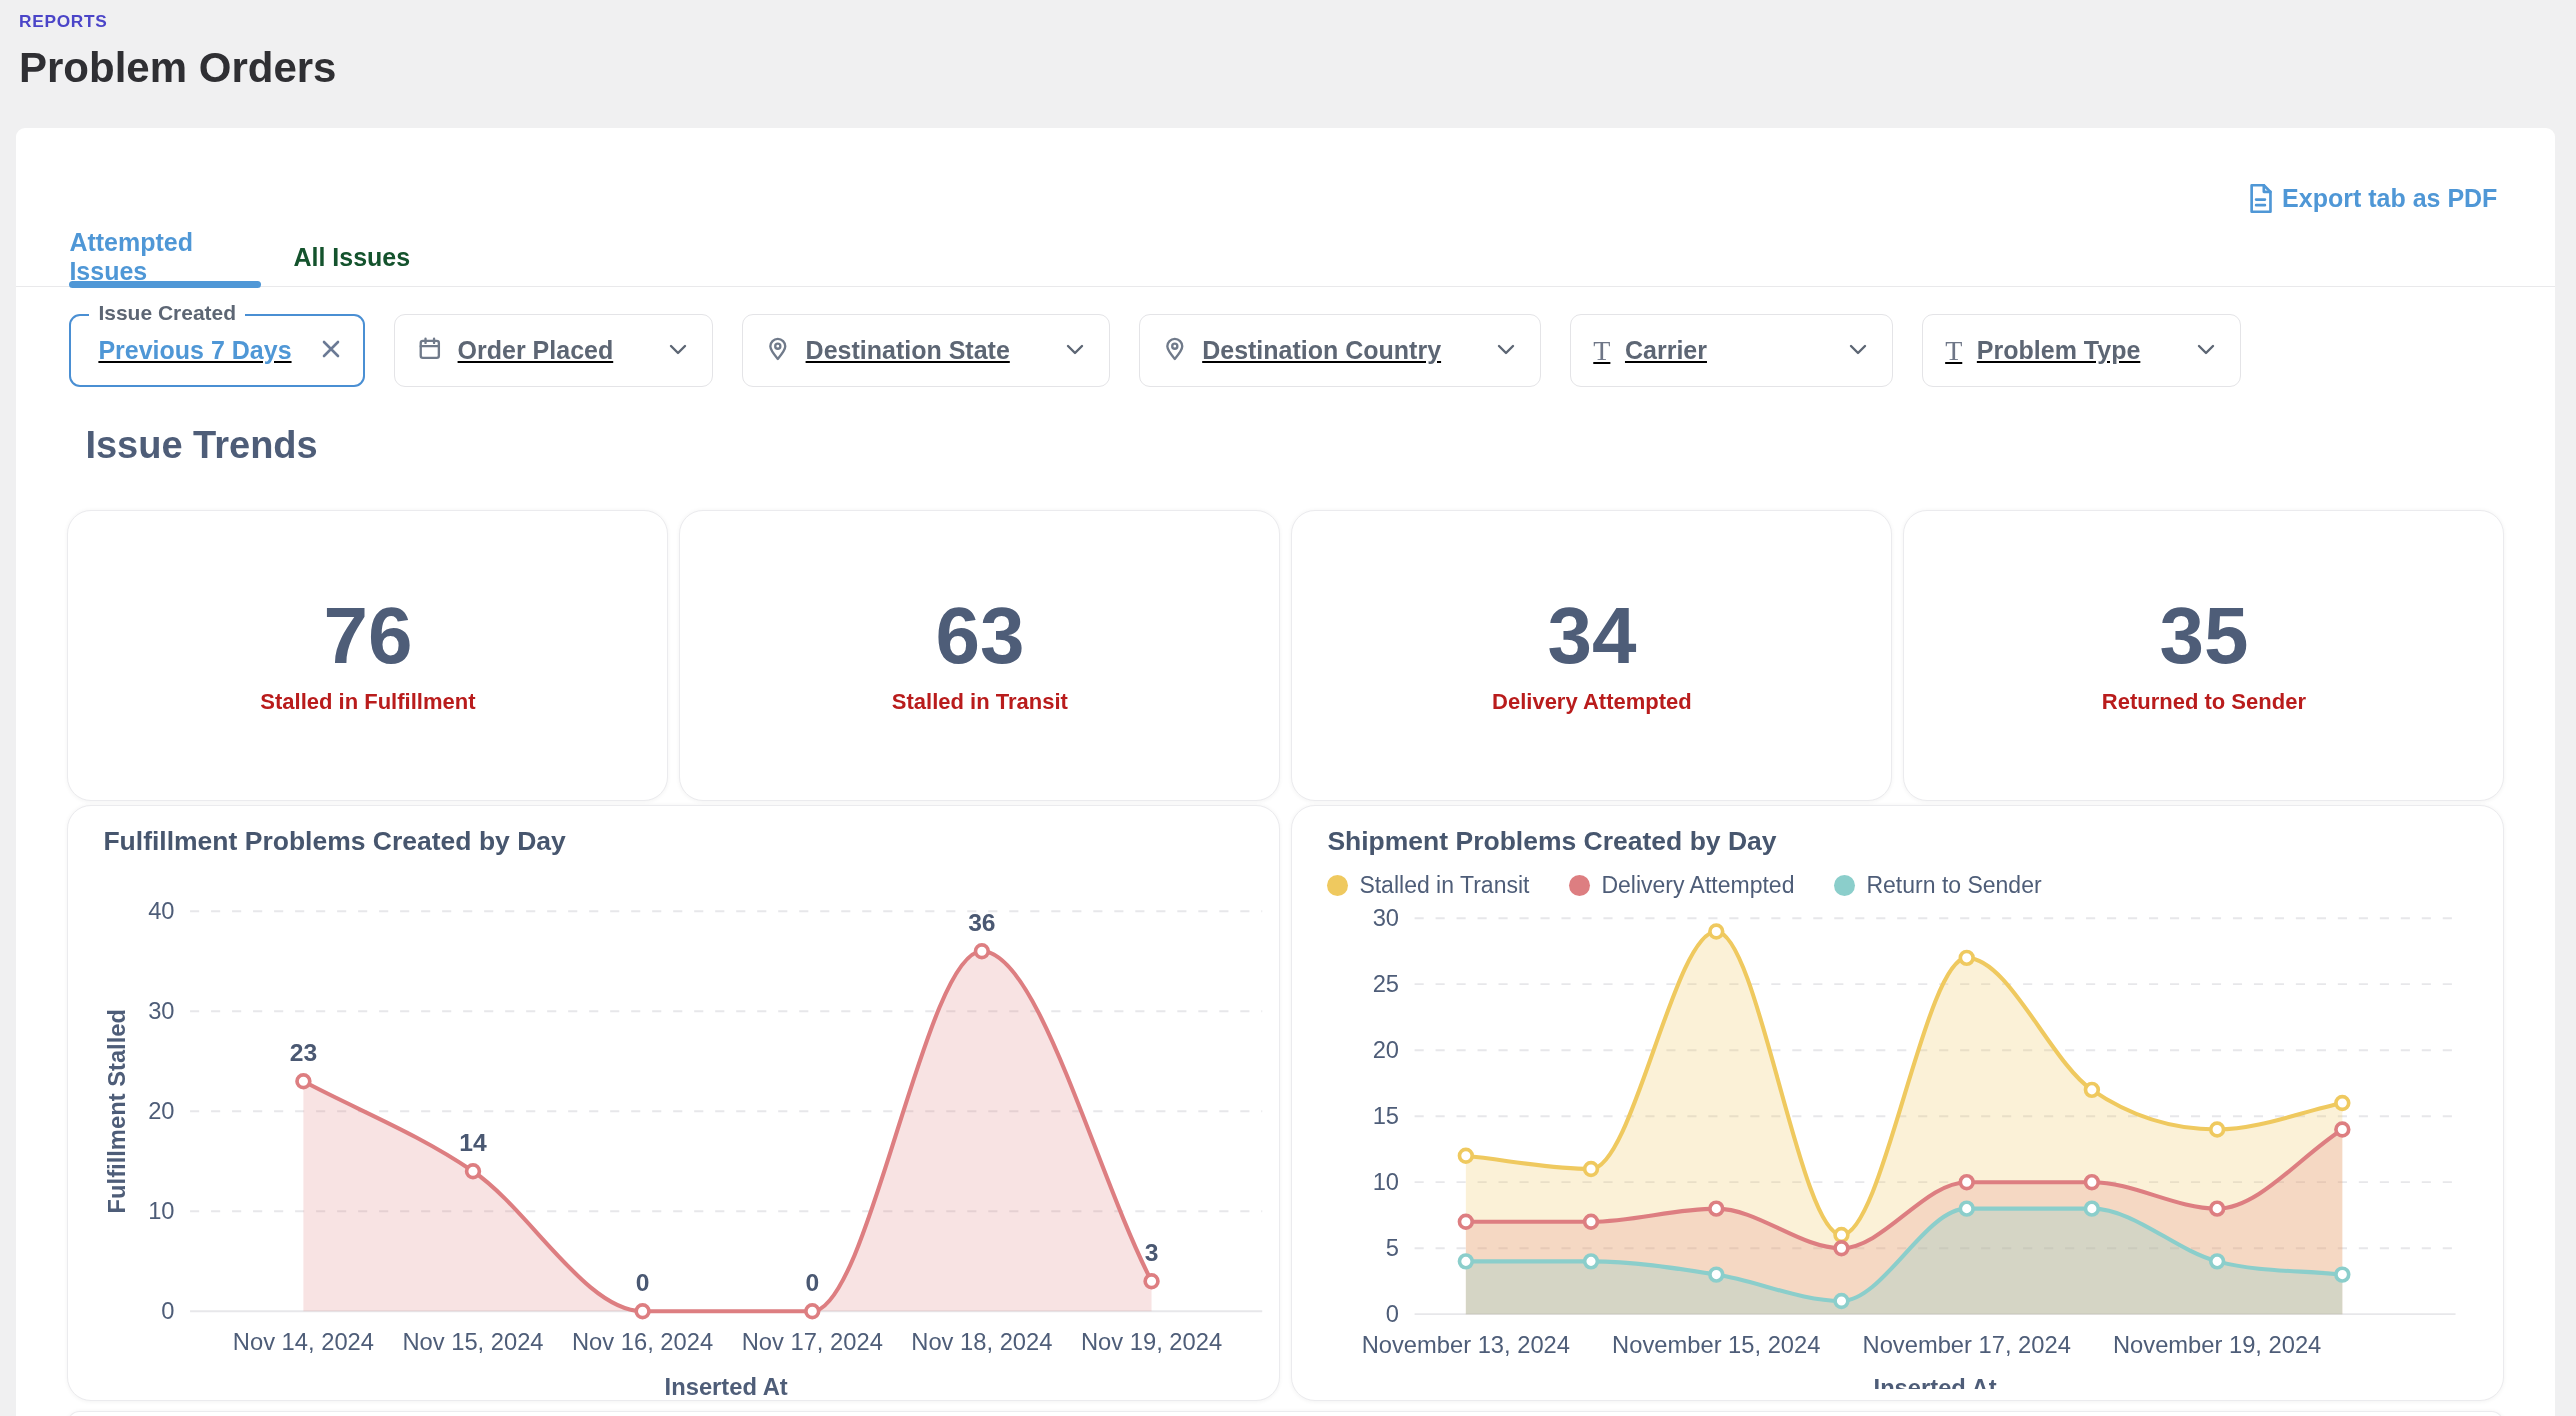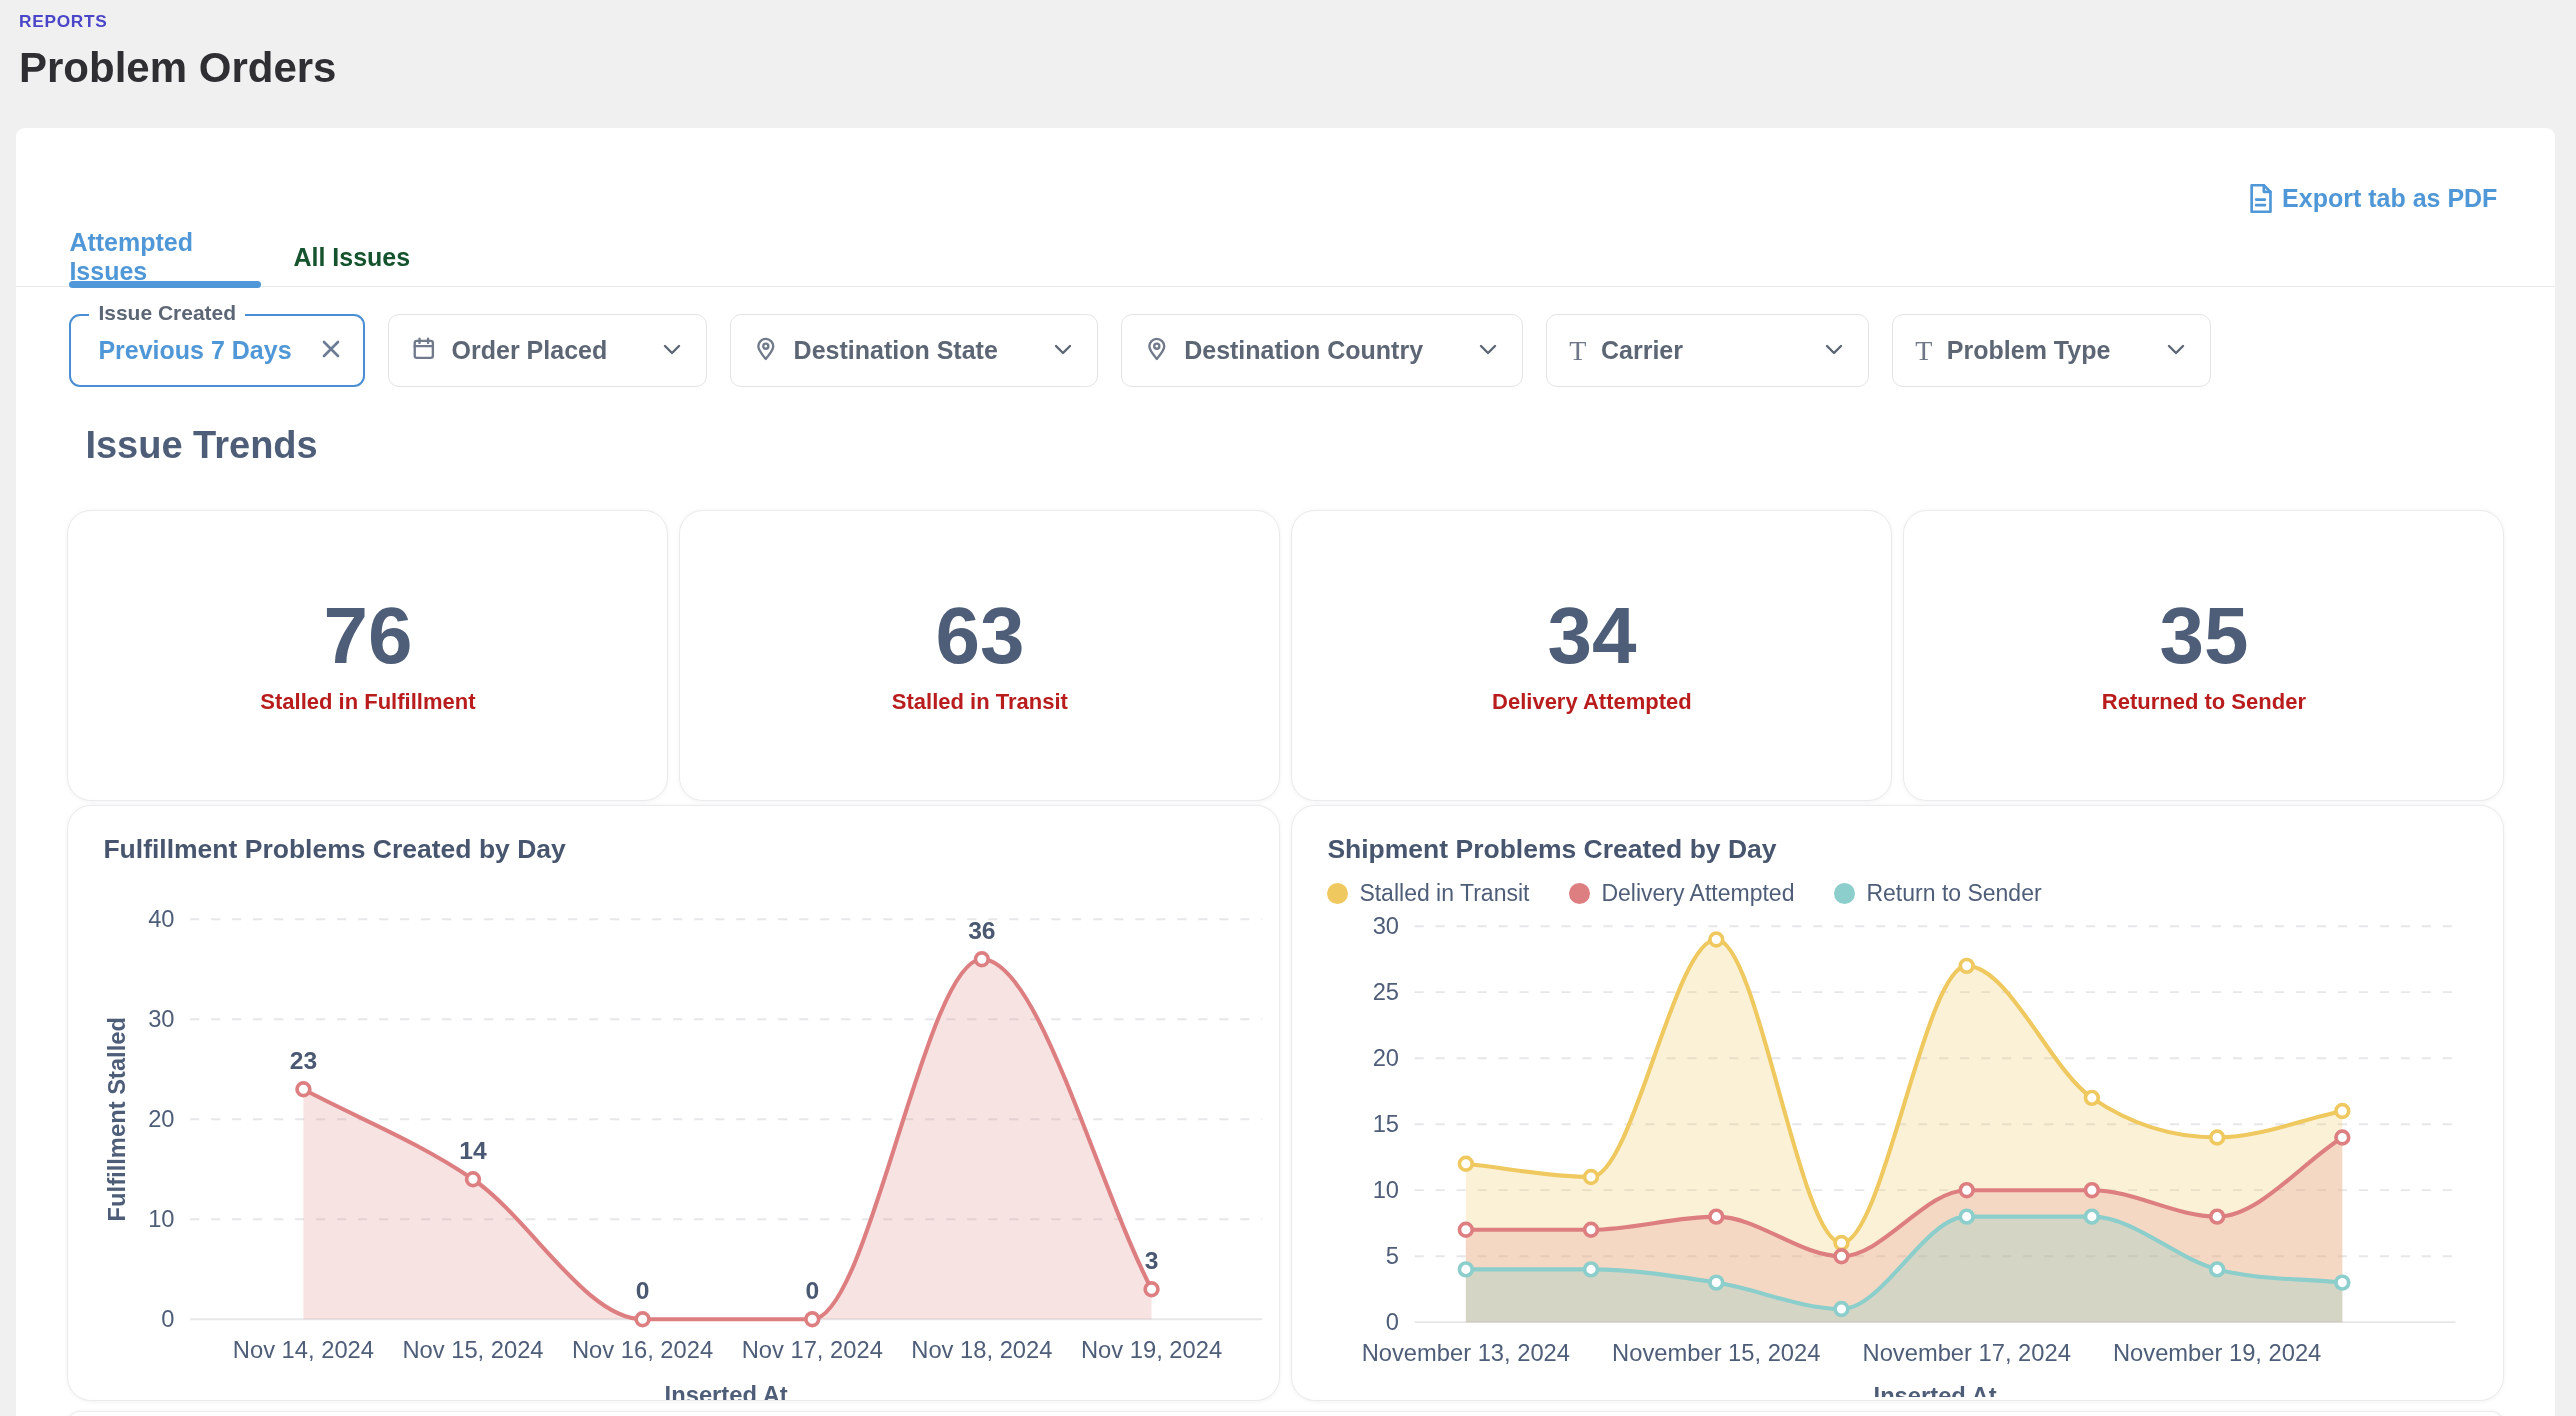--- a/index.html
+++ b/index.html
@@ -24,21 +24,21 @@
     border-bottom:1.8px solid #e9e9eb; }
   .tab { position:absolute; bottom:0; height:58px; display:flex; align-items:center;
     font-size:25px; font-weight:700; cursor:pointer; }
   .tab-active { left:53px; width:192px; justify-content:center; color:#4f97d6; }
   .tab-active .underline { position:absolute; left:0; right:0; bottom:-1.8px; height:6.4px;
     background:#4f97d6; border-radius:3.7px; }
   .tab-plain { left:277px; color:#14532d; }
 
   
   .filters { position:absolute; top:186px; left:53px; right:37px; height:73px;
-    display:flex; gap:23px; }
+    display:flex; gap:29px;text-decoration:underline; }
   .chip { position:relative; height:73px; display:flex; align-items:center;
     background:#fff; border:1.8px solid #e4e4e7; border-radius:11px;
     padding:4px 22px; gap:14.6px; cursor:pointer; }
   .chip-active { border:2.7px solid #4a8fd3; width:296px; justify-content:space-between;
     padding:0 20px 0 27px; }
   .chip-active .floating-label { position:absolute; top:-14.6px; left:18px;
     background:#fff; padding:0 9px; font-size:21px; font-weight:600; color:#5d6674; white-space:nowrap; }
   .chip-value { color:#4f97d6; font-size:25px; font-weight:600; }
   .chip-label { color:#5d6674; font-size:25px; font-weight:600; white-space:nowrap; }
   .chip .spacer { flex:1; min-width:24px; }
@@ -54,21 +54,21 @@
   .card { background:#fff; border:1.8px solid #ebebee; border-radius:24px;
     box-shadow:0 0.9px 4.6px rgba(0,0,0,.05); }
   .stat-card { display:flex; flex-direction:column; align-items:center; justify-content:center; gap:12.8px; }
   .stat-value { font-size:80px; font-weight:700; color:#4e5d78; line-height:1; }
   .stat-label { font-size:22px; font-weight:600; color:#b91c1c; }
 
   
   .charts { position:absolute; top:677px; left:51px; right:51px; height:596px;
     display:grid; grid-template-columns:1fr 1fr; gap:11px; }
   .chart-card { padding:20px 0 0 35px; overflow:hidden; }
-  .chart-title { font-size:26.5px; font-weight:700; color:#47566e;margin-top:8px; }
+  .chart-title { font-size:26.5px; font-weight:700; color:#47566e; }
   .legend { display:flex; gap:40px; margin-top:14.6px; align-items:center; }
   .legend-item { display:flex; align-items:center; gap:11px; }
   .legend-dot { width:21px; height:21px; border-radius:50%; }
   .legend-label { font-size:23px; font-weight:500; color:#4e5d78; }
   svg.chart { display:block; width:calc(100% - 5.5px); }
   #chart-left  { height:537px; margin-top:3.7px; }
   #chart-right { height:489px; margin-top:1.8px; }
   .tick-label { fill:#4e5d78; font-size:26px; font-weight:500; }
   .axis-title { fill:#4e5d78; font-size:26px; font-weight:700; }
   .pt-label { fill:#4a5872; font-size:27px; font-weight:700; }

